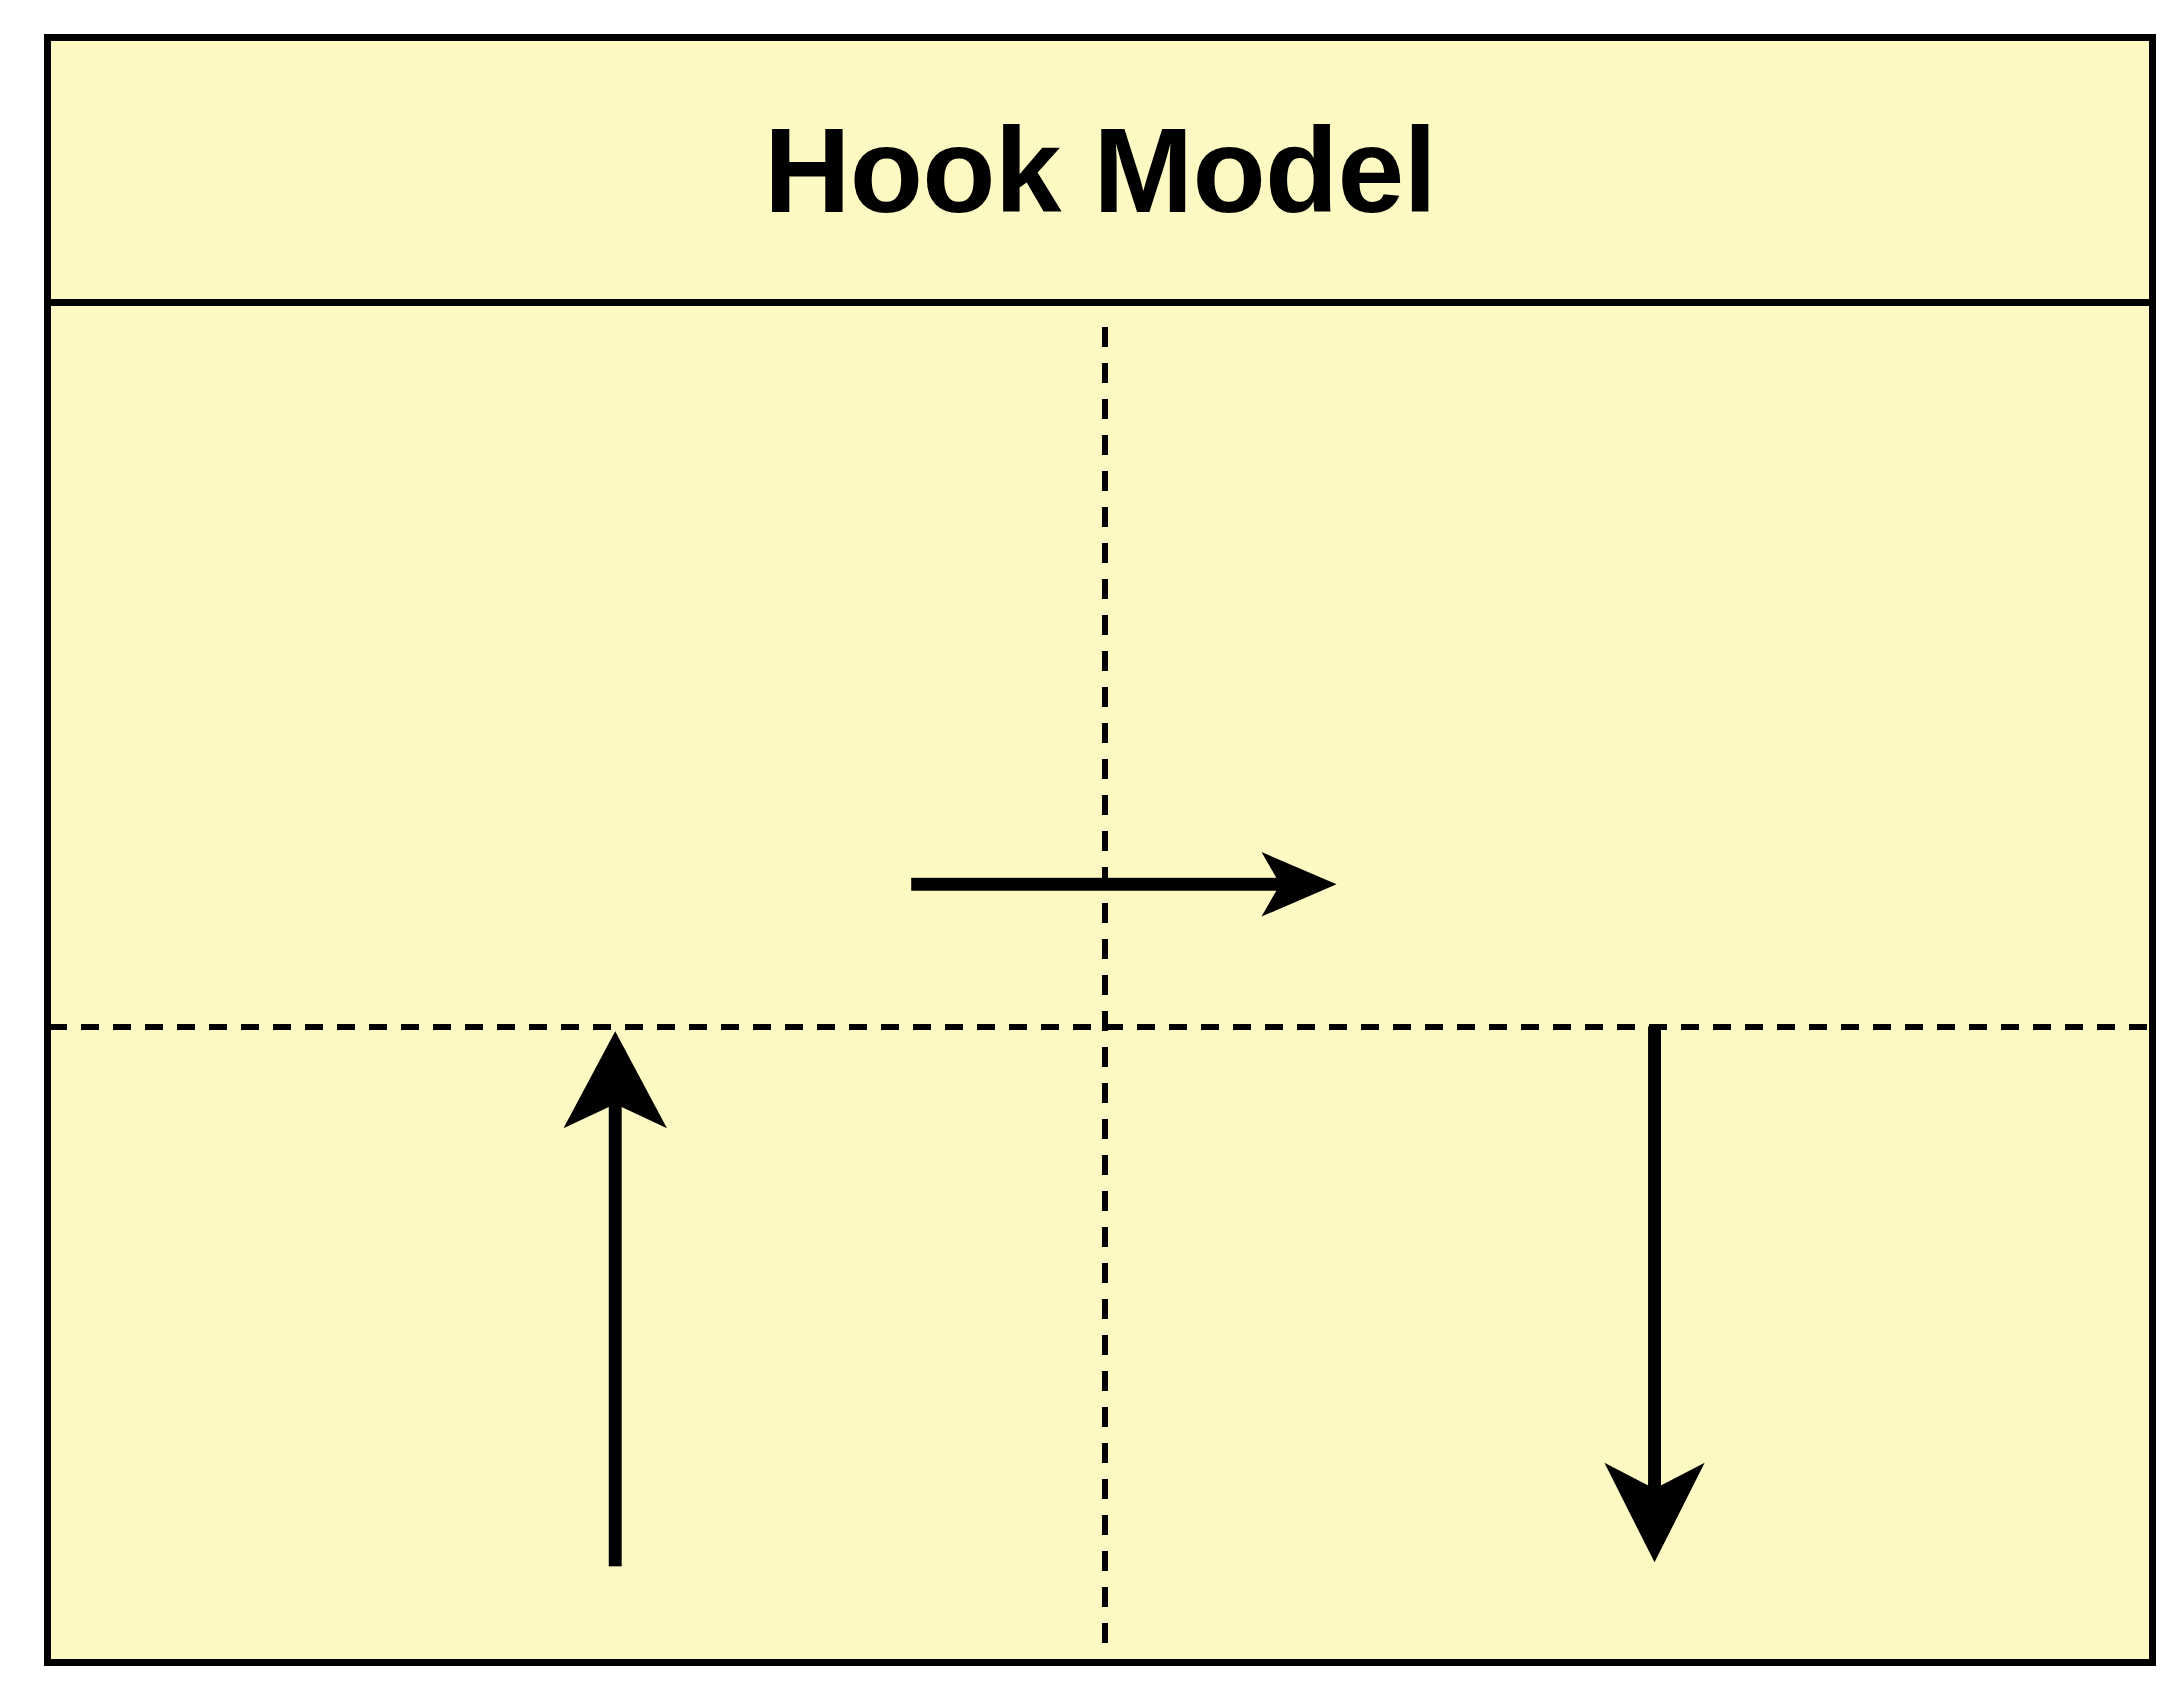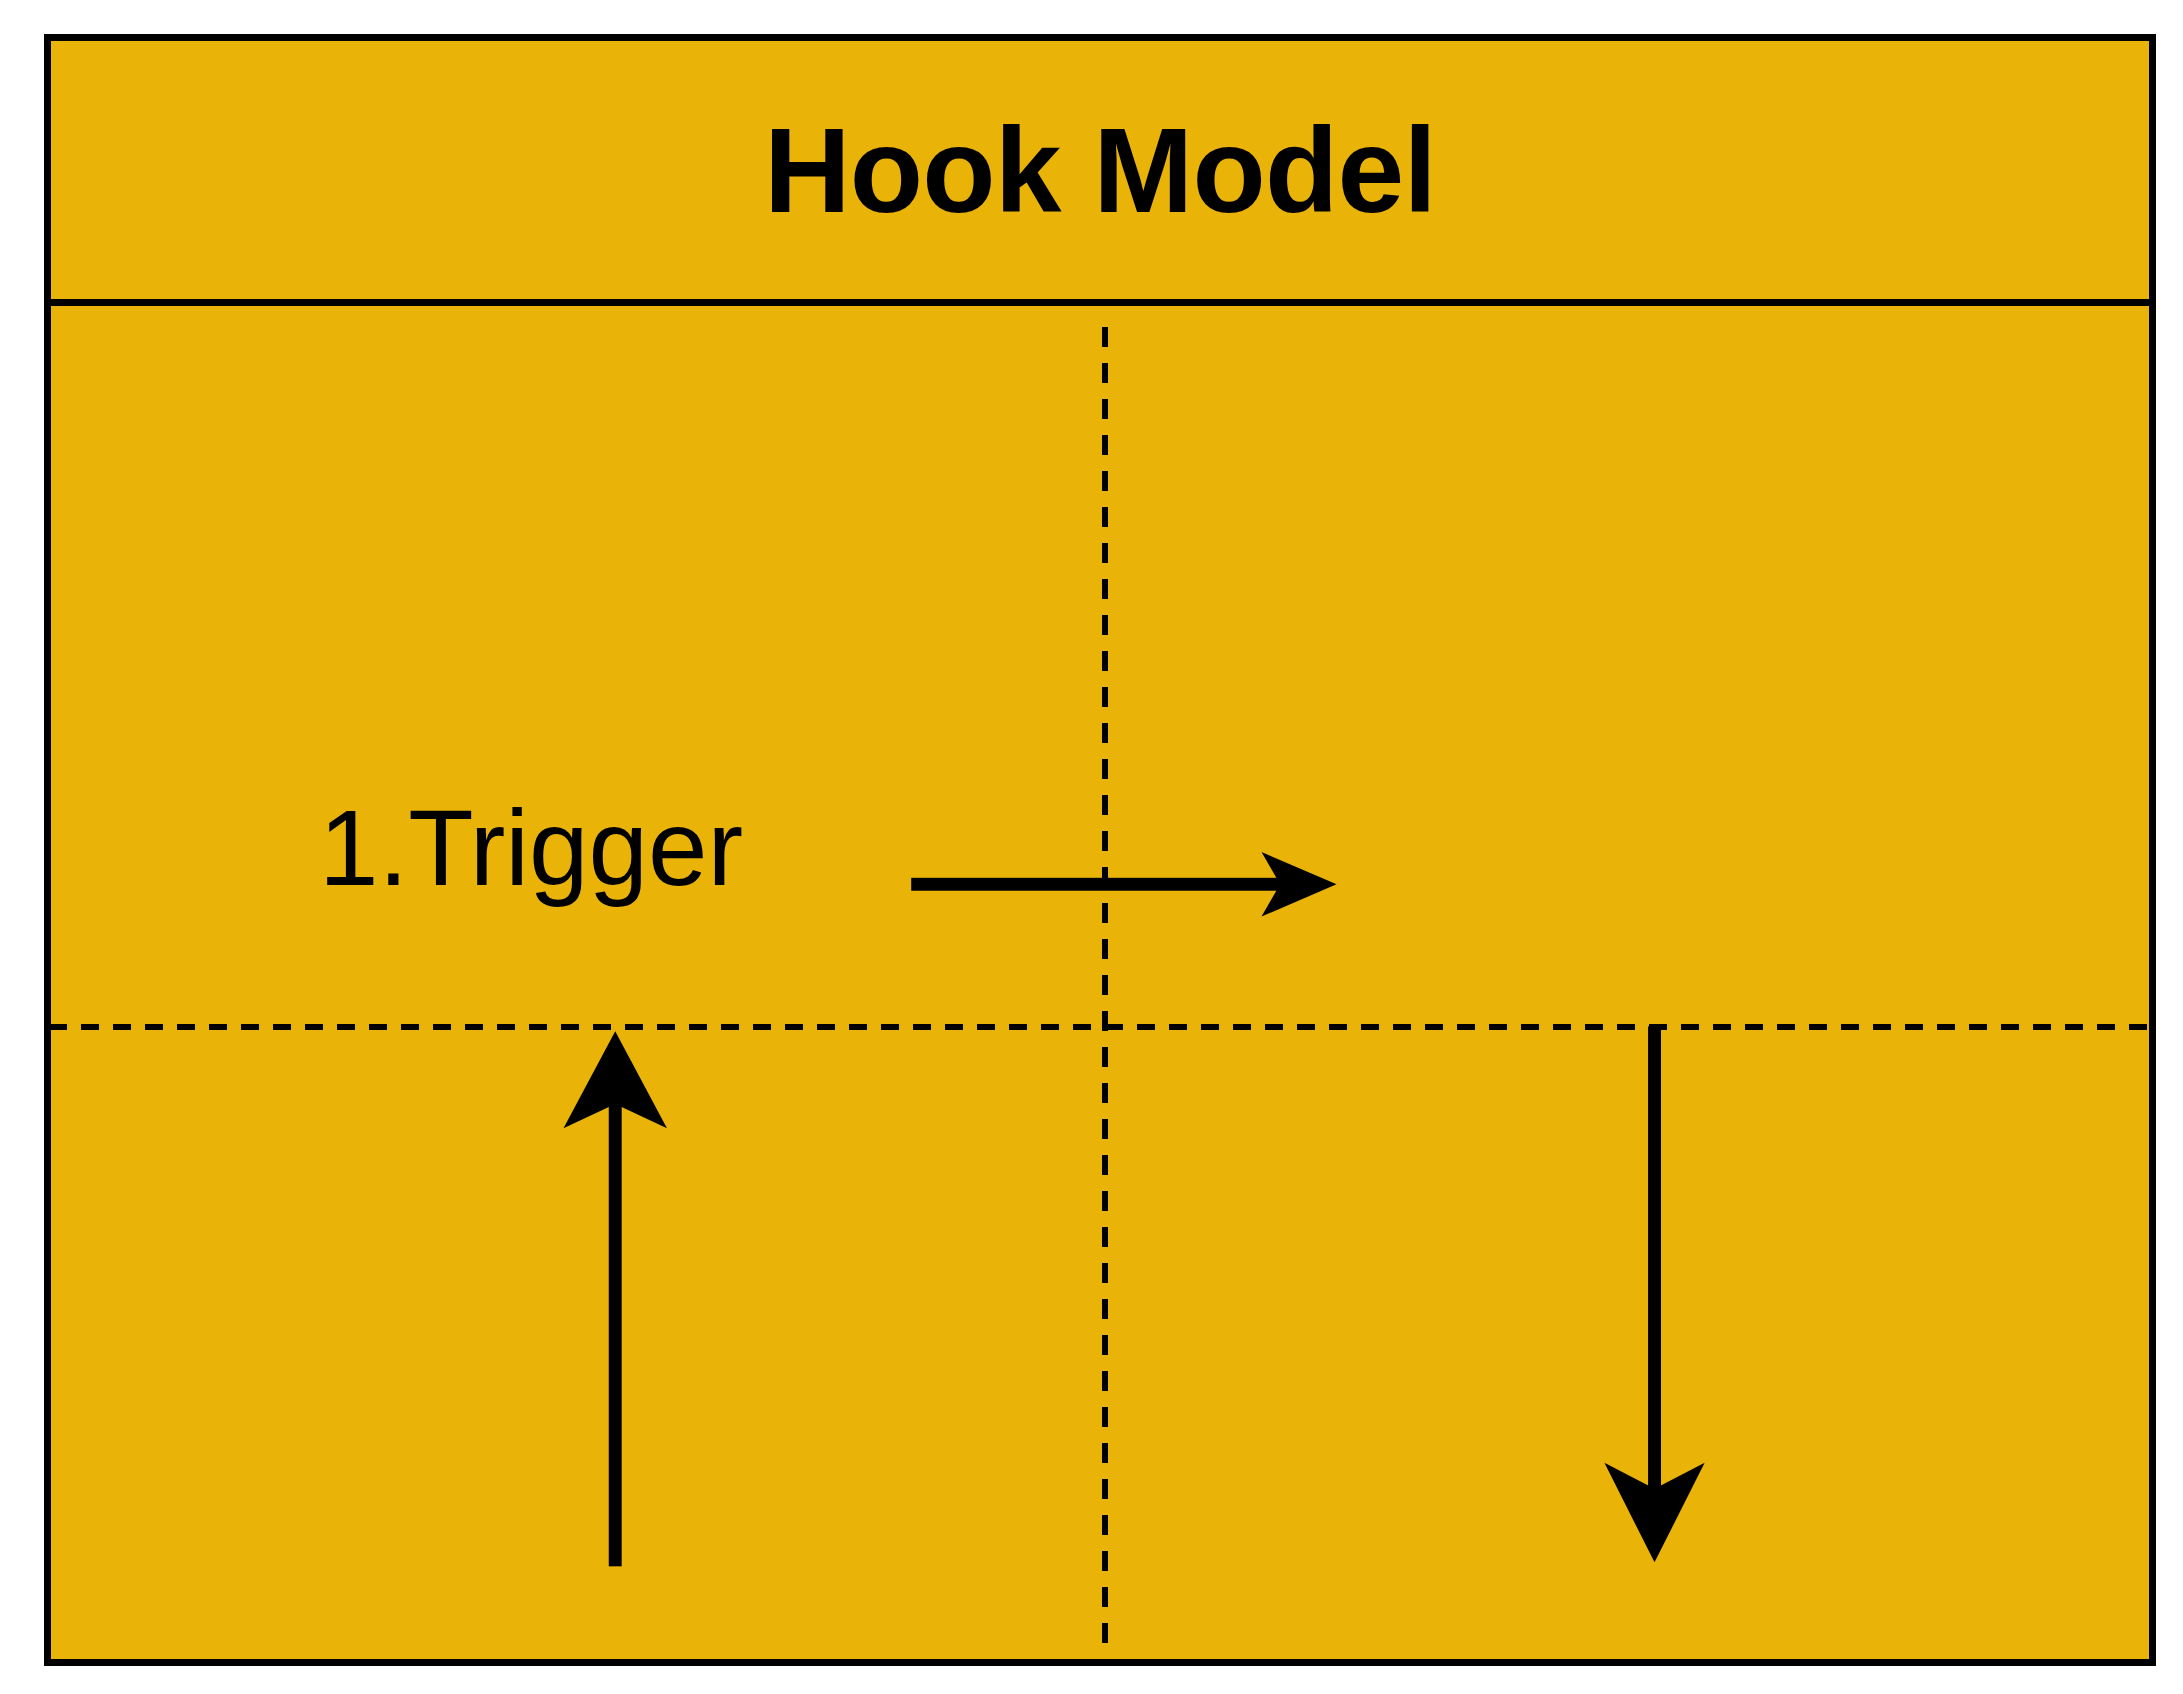--- a/index.html
+++ b/index.html
@@ -16,21 +16,21 @@
 
   
   #diagram-frame {
     position: absolute;
     left: 44px;
     top: 34px;
     width: 2112px;       
     height: 1632px;      
     box-sizing: border-box;
     border: 7.3px solid #000000;
-    background: #eab308;
+    background: #fef9c3;
   }
 
   
   #title-band {
     position: absolute;
     left: 0;
     top: 0;
     right: 0;
     height: 265px;               
     box-sizing: border-box;
@@ -125,21 +125,20 @@
 
   <div id="title-band">
     <span id="diagram-title">Hook Model</span>
   </div>
 
   <div id="matrix-body">
 
     <div id="vertical-divider"></div>
     <div id="horizontal-divider"></div>
 
-    <span class="node-label" id="node-trigger">1.Trigger</span>
 
 
     <span class="node-label" id="node-reward">3.Reward</span>
 
     <span class="node-label" id="node-investment">4.Investment</span>
 
     <svg class="flow-arrow" id="arrow-trigger-to-action" width="485" height="113" viewBox="0 0 600 140">
       <rect x="63" y="58" width="460" height="16" fill="#000000"></rect>
       <path d="M 590 66 L 497 26 L 520 66 L 497 106 Z" fill="#000000"></path>
     </svg>

